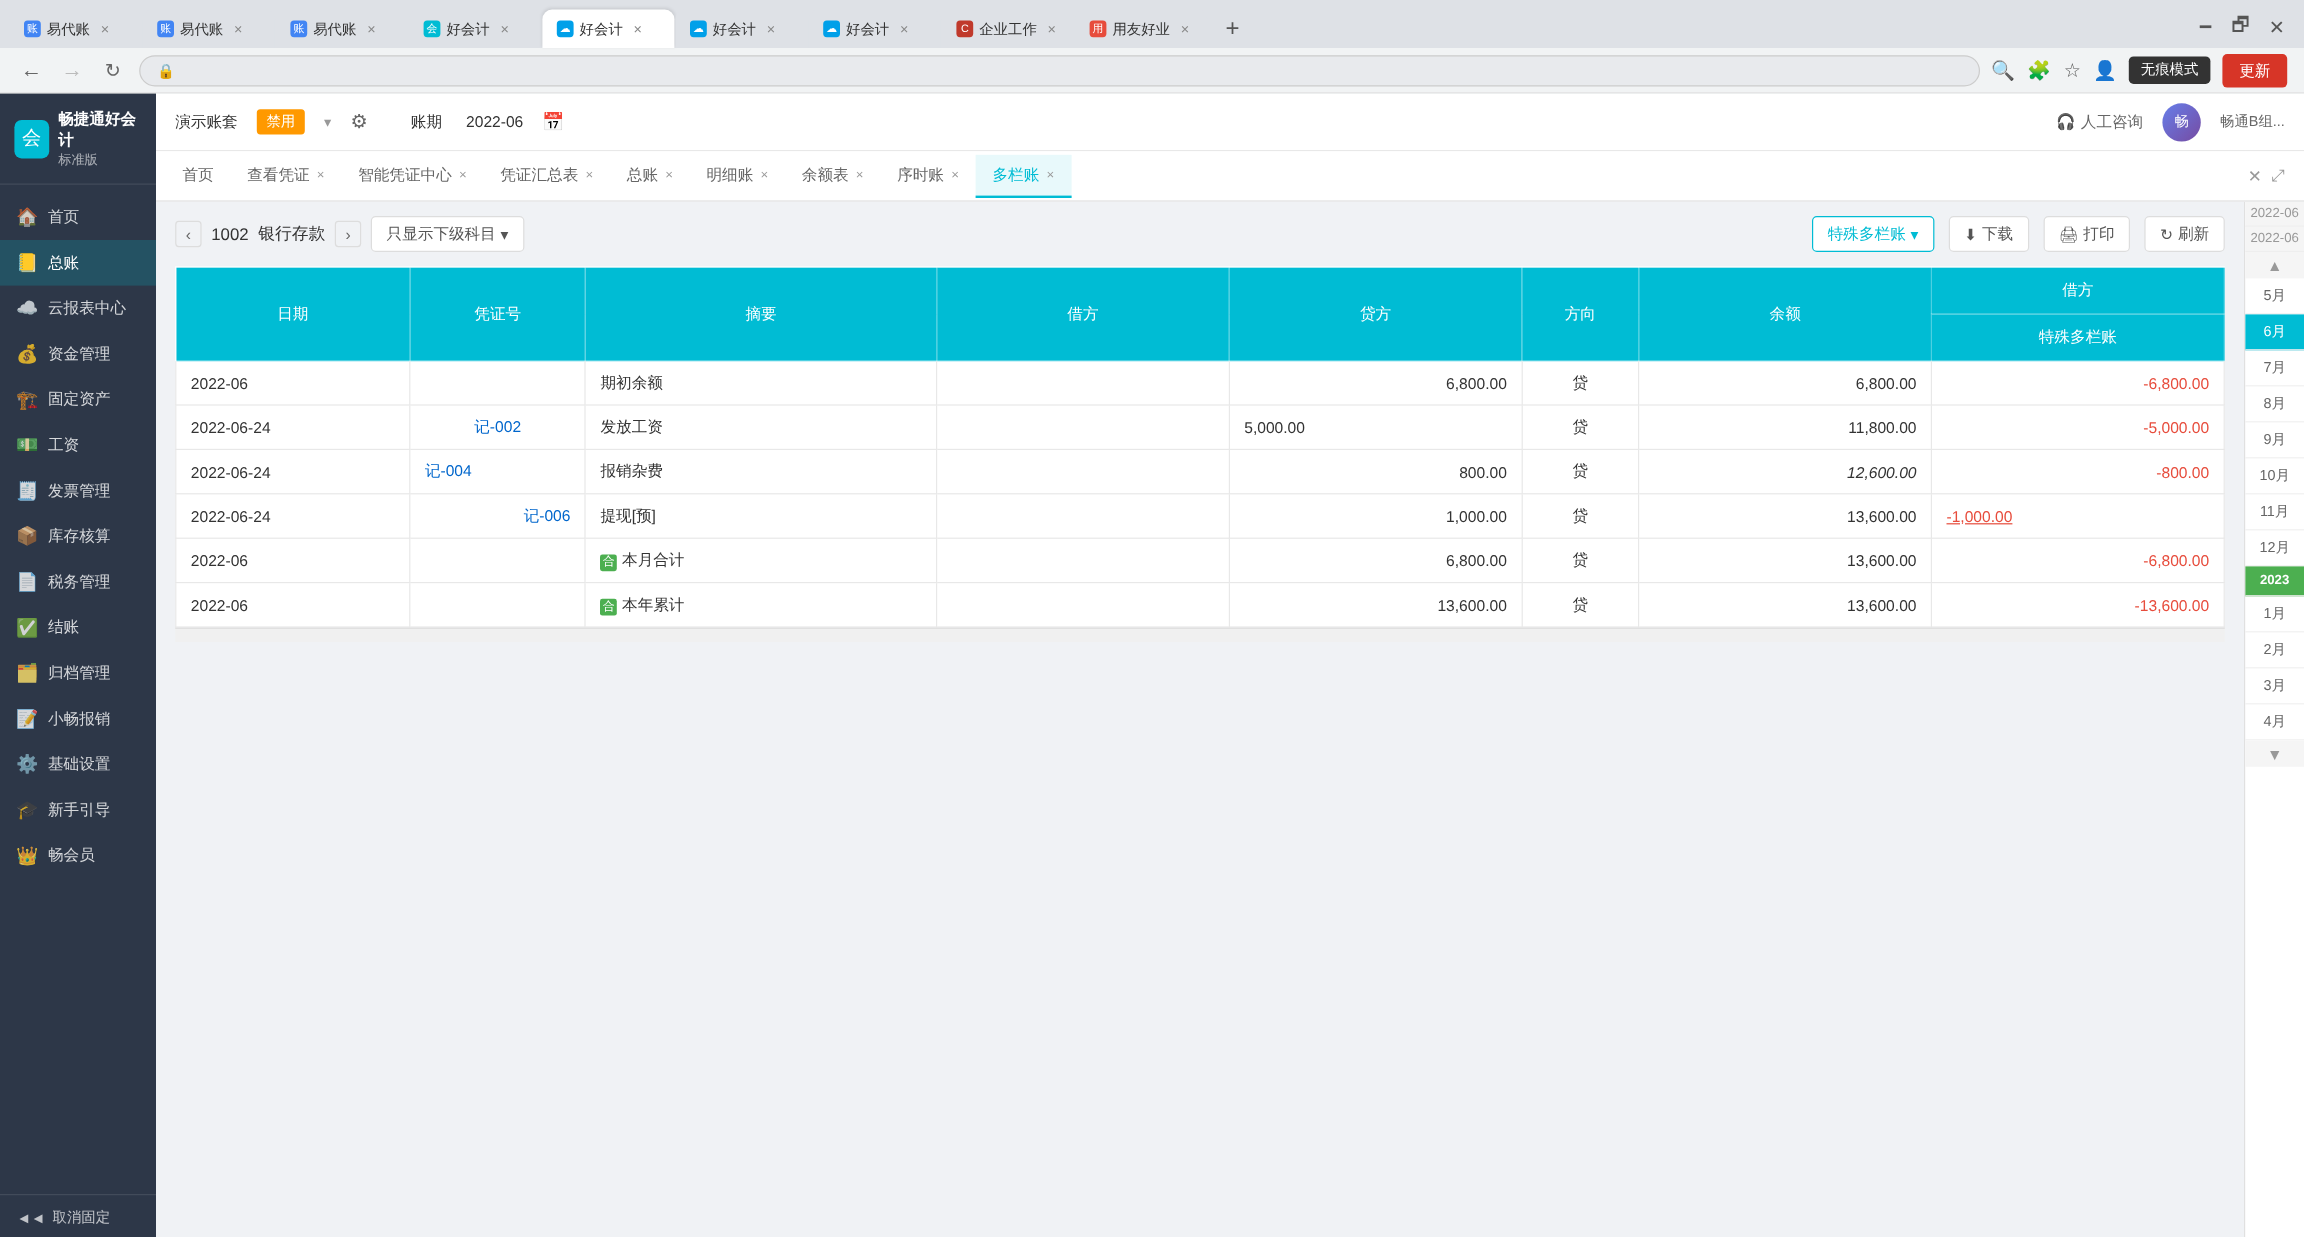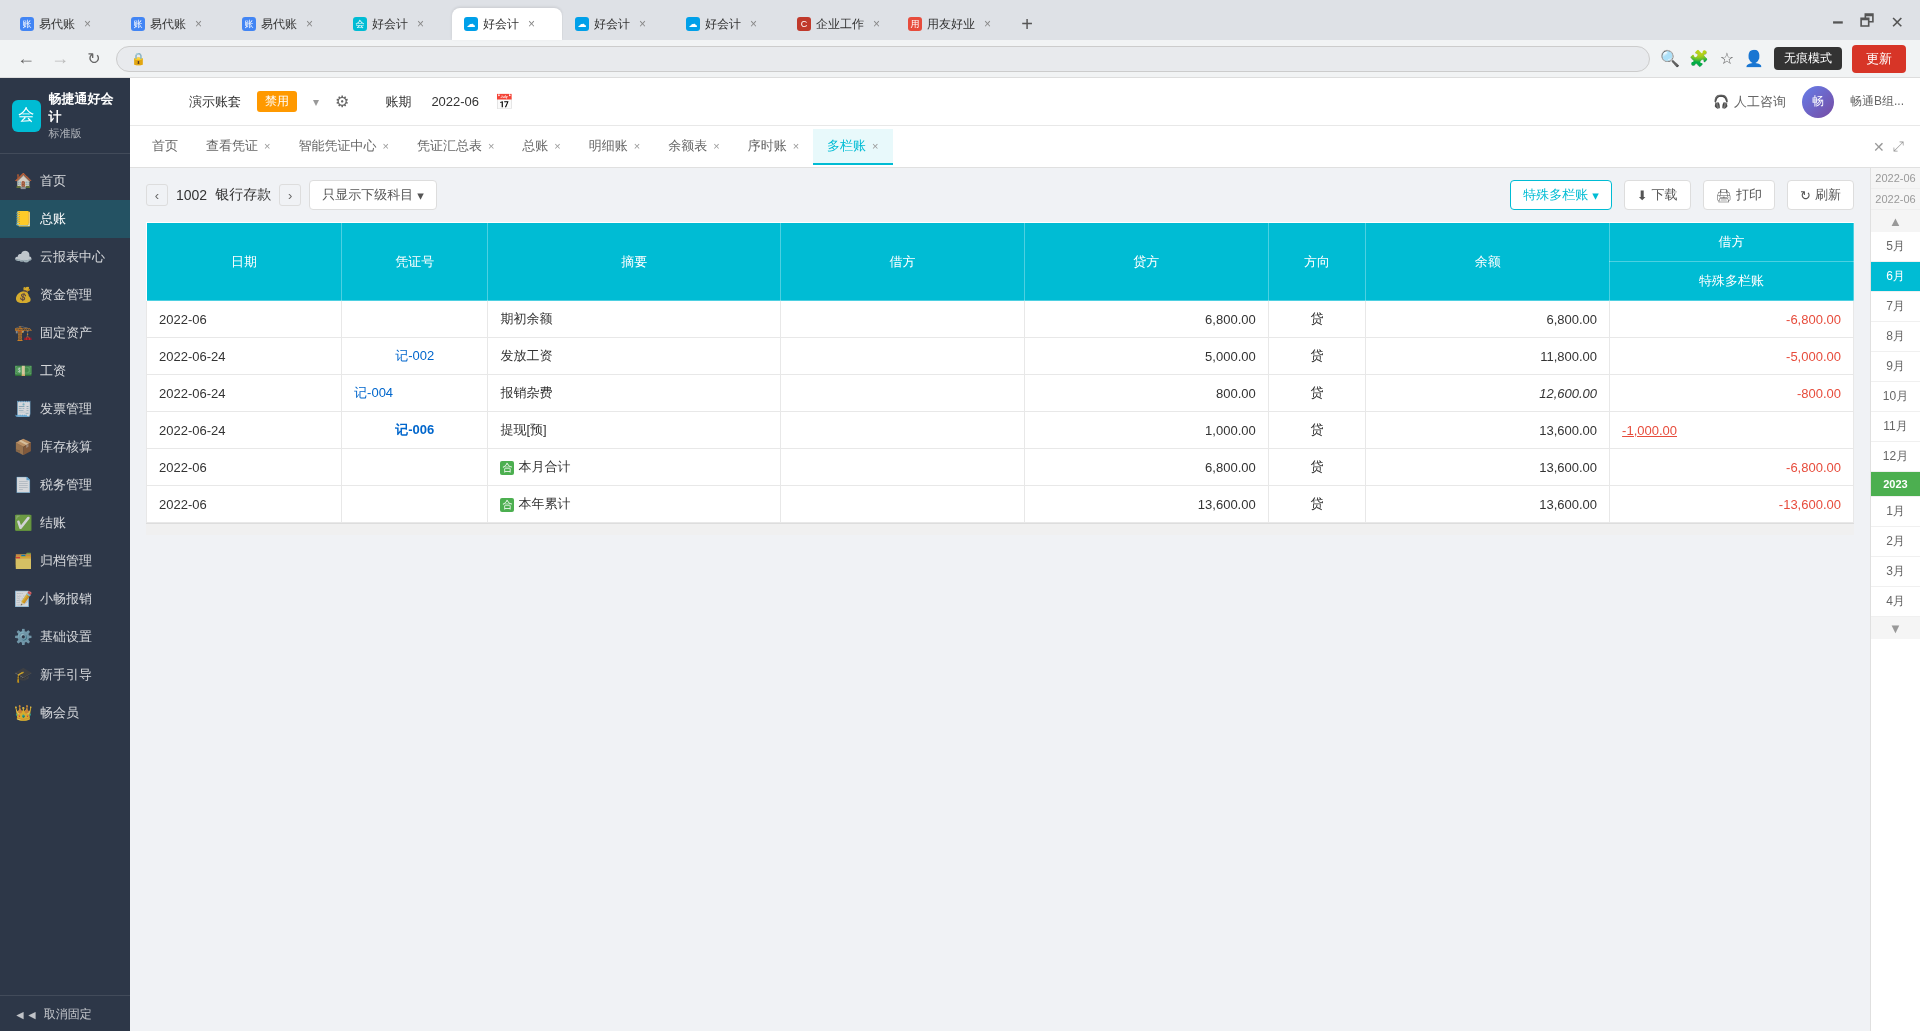--- a/index.html
+++ b/index.html
@@ -202,21 +202,21 @@
     </div>
     <div class="sidebar-footer">
       <span>◄◄</span>
       <span>取消固定</span>
     </div>
   </div>
 
   <div class="main-content">
 
     <div class="top-bar">
-      <span style="font-size:13px;color:#333;margin-left:43px;">演示账套</span>
+      <span style="font-size:13px;color:#333;">演示账套</span>
       <span style="background:#ff9900;color:#fff;padding:2px 8px;border-radius:3px;font-size:12px;">禁用</span>
       <span style="color:#999;cursor:pointer;font-size:12px;">▾</span>
       <span style="font-size:16px;cursor:pointer;color:#666;">⚙</span>
       <span style="font-size:13px;color:#333;margin-left:20px;">账期</span>
       <span style="font-size:13px;color:#333;margin-left:4px;">2022-06</span>
       <span style="font-size:15px;cursor:pointer;color:#666;">📅</span>
       <div style="margin-left:auto;display:flex;align-items:center;gap:16px;">
         <div style="display:flex;align-items:center;gap:4px;font-size:13px;color:#666;cursor:pointer;">
           <span>🎧</span>
           <span>人工咨询</span>
@@ -332,38 +332,38 @@
     <td style="text-align:right;">6,800.00</td>
     <td style="text-align:center;">贷</td>
     <td style="text-align:right;">6,800.00</td>
     <td style="text-align:right;color:#e74c3c;">-6,800.00</td>
   </tr>
               <tr>
     <td>2022-06-24</td>
     <td style="text-align:center;"><a class="link-cell">记-002</a></td>
     <td>发放工资</td>
     <td style="text-align:right;"></td>
-    <td style="text-align:right;">5,000.00</td>
+    <td style="">5,000.00</td>
     <td style="text-align:center;">贷</td>
     <td style="text-align:right;">11,800.00</td>
     <td style="text-align:right;color:#e74c3c;">-5,000.00</td>
   </tr>
               <tr>
     <td>2022-06-24</td>
     <td style="text-align:left;"><a class="link-cell">记-004</a></td>
     <td>报销杂费</td>
     <td style="text-align:right;"></td>
     <td style="text-align:right;">800.00</td>
     <td style="text-align:center;">贷</td>
     <td style="text-align:right;font-style:italic;">12,600.00</td>
     <td style="text-align:right;color:#e74c3c;">-800.00</td>
   </tr>
               <tr>
     <td>2022-06-24</td>
-    <td style="text-align:center;font-weight:bold;"><a class="link-cell">记-006</a></td>
+    <td style="text-align:right;"><a class="link-cell">记-006</a></td>
     <td>提现[预]</td>
     <td style="text-align:right;"></td>
     <td style="text-align:right;">1,000.00</td>
     <td style="text-align:center;">贷</td>
     <td style="text-align:right;">13,600.00</td>
     <td style="text-align:left;color:#e74c3c;text-decoration:underline;">-1,000.00</td>
   </tr>
               <tr>
     <td>2022-06</td>
     <td style="text-align:center;"></td>

